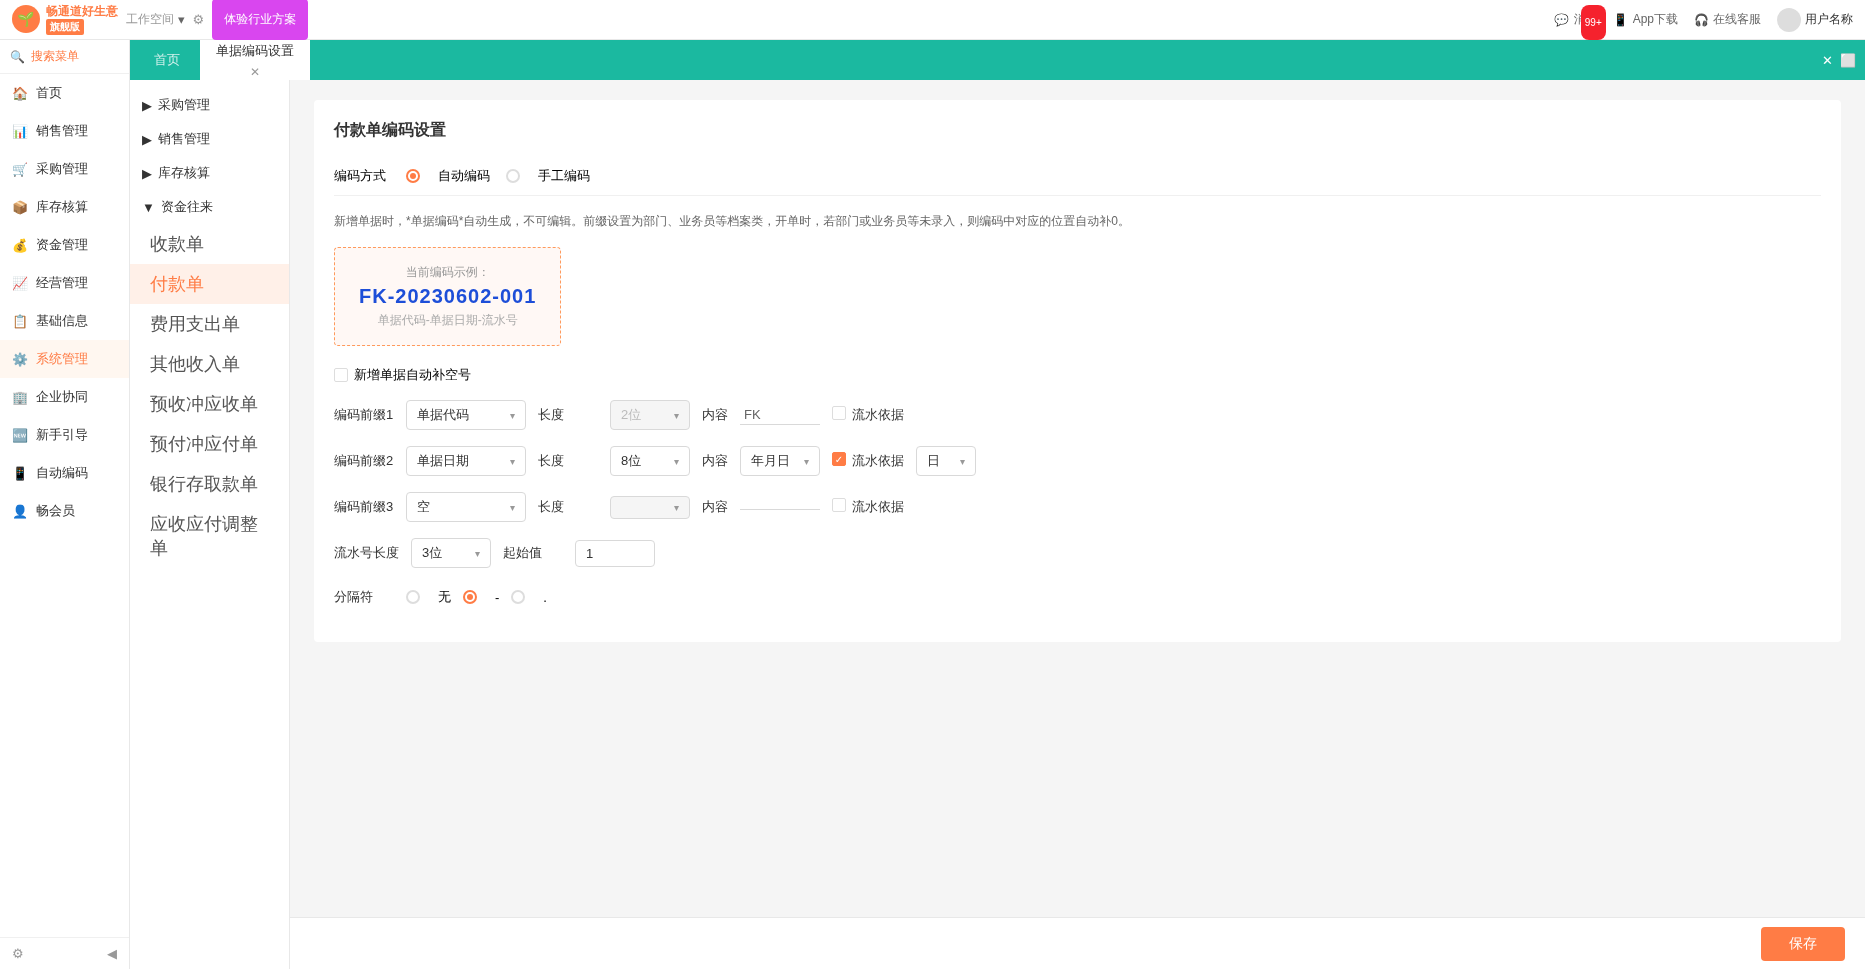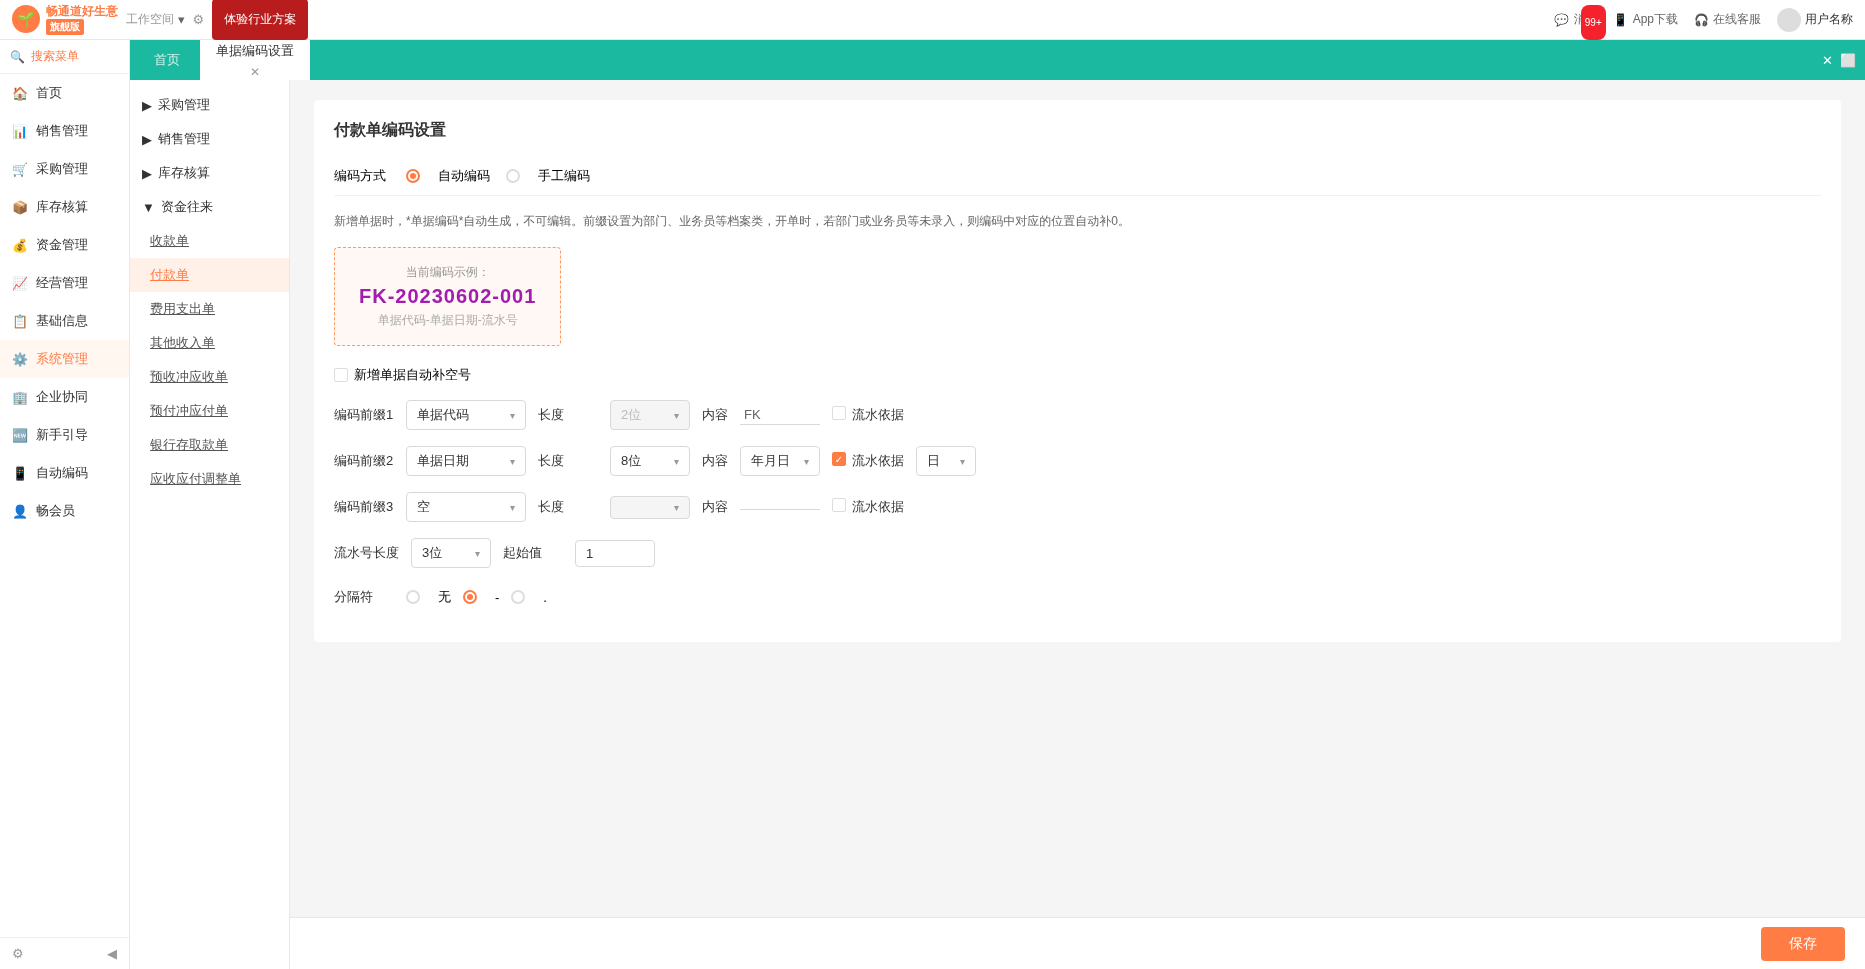--- a/index.html
+++ b/index.html
@@ -4,21 +4,21 @@
   <style>
     * { box-sizing: border-box; margin: 0; padding: 0; }
     body { font-family: "PingFang SC", "Microsoft YaHei", sans-serif; font-size: 13px; background: #f5f5f5; display: flex; flex-direction: column; height: 100vh; overflow: hidden; }
 
     
     .top-bar { height: 40px; background: #fff; display: flex; align-items: center; justify-content: space-between; padding: 0 12px; border-bottom: 1px solid #e8e8e8; flex-shrink: 0; }
     .top-bar-left { display: flex; align-items: center; gap: 8px; }
     .top-bar-logo { display: flex; align-items: center; gap: 6px; color: #ff7c45; font-weight: bold; font-size: 13px; }
     .logo-icon { width: 28px; height: 28px; background: #ff7c45; border-radius: 50%; display: flex; align-items: center; justify-content: center; color: #fff; font-size: 14px; }
     .top-bar-dropdown { display: flex; align-items: center; gap: 4px; color: #666; cursor: pointer; }
-    .btn-trial { background: #b91c1c; color: #fff; border: none; border-radius: 4px; padding: 12px 12px; cursor: pointer; font-size: 12px; }
+    .btn-trial { background: #d946ef; color: #fff; border: none; border-radius: 4px; padding: 12px 12px; cursor: pointer; font-size: 12px; }
     .top-bar-right { display: flex; align-items: center; gap: 16px; color: #666; font-size: 12px; }
     .top-bar-right-item { display: flex; align-items: center; gap: 4px; cursor: pointer; position: relative; }
     .badge { background: #f5222d; color: #fff; font-size: 10px; padding: 12px 4px; border-radius: 8px; position: absolute; top: -6px; right: -8px; }
     .avatar { width: 24px; height: 24px; background: #ddd; border-radius: 50%; }
     .user-name { color: #333; font-size: 12px; }
 
     
     .main-layout { display: flex; flex: 1; overflow: hidden; }
 
     
@@ -36,21 +36,21 @@
     .tab-bar { height: 40px; background: #1bb9a0; display: flex; align-items: center; padding: 0 8px; gap: 4px; flex-shrink: 0; }
     .tab { display: flex; align-items: center; gap: 6px; padding: 6px 16px; border-radius: 4px 4px 0 0; cursor: pointer; font-size: 13px; color: rgba(255,255,255,0.8); }
     .tab.active { background: #fff; color: #333; flex-direction: column; }
     .tab-close { color: #999; font-size: 12px; cursor: pointer; line-height: 1; }
     .tab-bar-controls { margin-left: auto; display: flex; align-items: center; gap: 8px; color: #fff; }
 
     
     .sub-sidebar { width: 160px; background: #fff; border-right: 1px solid #e8e8e8; overflow-y: auto; flex-shrink: 0; padding: 8px 0; }
     .sub-sidebar-group { }
     .sub-sidebar-group-header { display: flex; align-items: center; gap: 6px; padding: 8px 12px; cursor: pointer; color: #333; font-size: 13px; font-weight: 500; }
-    .sub-sidebar-item { padding: 8px 20px; cursor: pointer; color: #555; font-size: 13px; text-decoration: underline; }
+    .sub-sidebar-item { padding: 8px 20px; cursor: pointer; color: #555; font-size: 18px; }
     .sub-sidebar-item.active { background: #fff0e8; color: #ff7c45; font-weight: 500; }
 
     
     .main-content { flex: 1; overflow-y: auto; padding: 20px 24px; background: #f5f5f5; }
     .page-title { font-size: 16px; font-weight: 600; color: #333; margin-bottom: 16px; }
 
     
     .card { background: #fff; border-radius: 4px; padding: 20px; }
 
     
@@ -60,21 +60,21 @@
     .radio-dot { width: 14px; height: 14px; border-radius: 50%; border: 2px solid #ddd; display: flex; align-items: center; justify-content: center; }
     .radio-dot.checked { border-color: #ff7c45; }
     .radio-dot.checked::after { content: ''; width: 6px; height: 6px; border-radius: 50%; background: #ff7c45; }
 
     
     .info-text { color: #666; font-size: 12px; margin-bottom: 16px; line-height: 1.6; }
 
     
     .preview-box { background: #fff8f5; border: 1.5px dashed #ff9a5c; border-radius: 4px; padding: 16px 24px; display: inline-block; margin-bottom: 20px; text-align: center; min-width: 200px; }
     .preview-label { color: #999; font-size: 12px; margin-bottom: 4px; }
-    .preview-code { font-size: 20px; font-weight: bold; color: #a21caf; letter-spacing: 1px; }
+    .preview-code { font-size: 20px; font-weight: bold; color: #1d4ed8; letter-spacing: 1px; }
     .preview-desc { color: #aaa; font-size: 12px; margin-top: 4px; }
 
     
     .checkbox-row { display: flex; align-items: center; gap: 6px; margin-bottom: 16px; }
     .checkbox-box { width: 14px; height: 14px; border: 1.5px solid #ddd; border-radius: 2px; cursor: pointer; display: flex; align-items: center; justify-content: center; flex-shrink: 0; }
     .checkbox-box.checked { background: #ff7c45; border-color: #ff7c45; color: #fff; font-size: 10px; }
 
     
     .form-row { display: flex; align-items: center; gap: 12px; margin-bottom: 16px; flex-wrap: wrap; }
     .form-label { color: #333; font-size: 13px; min-width: 60px; flex-shrink: 0; }

